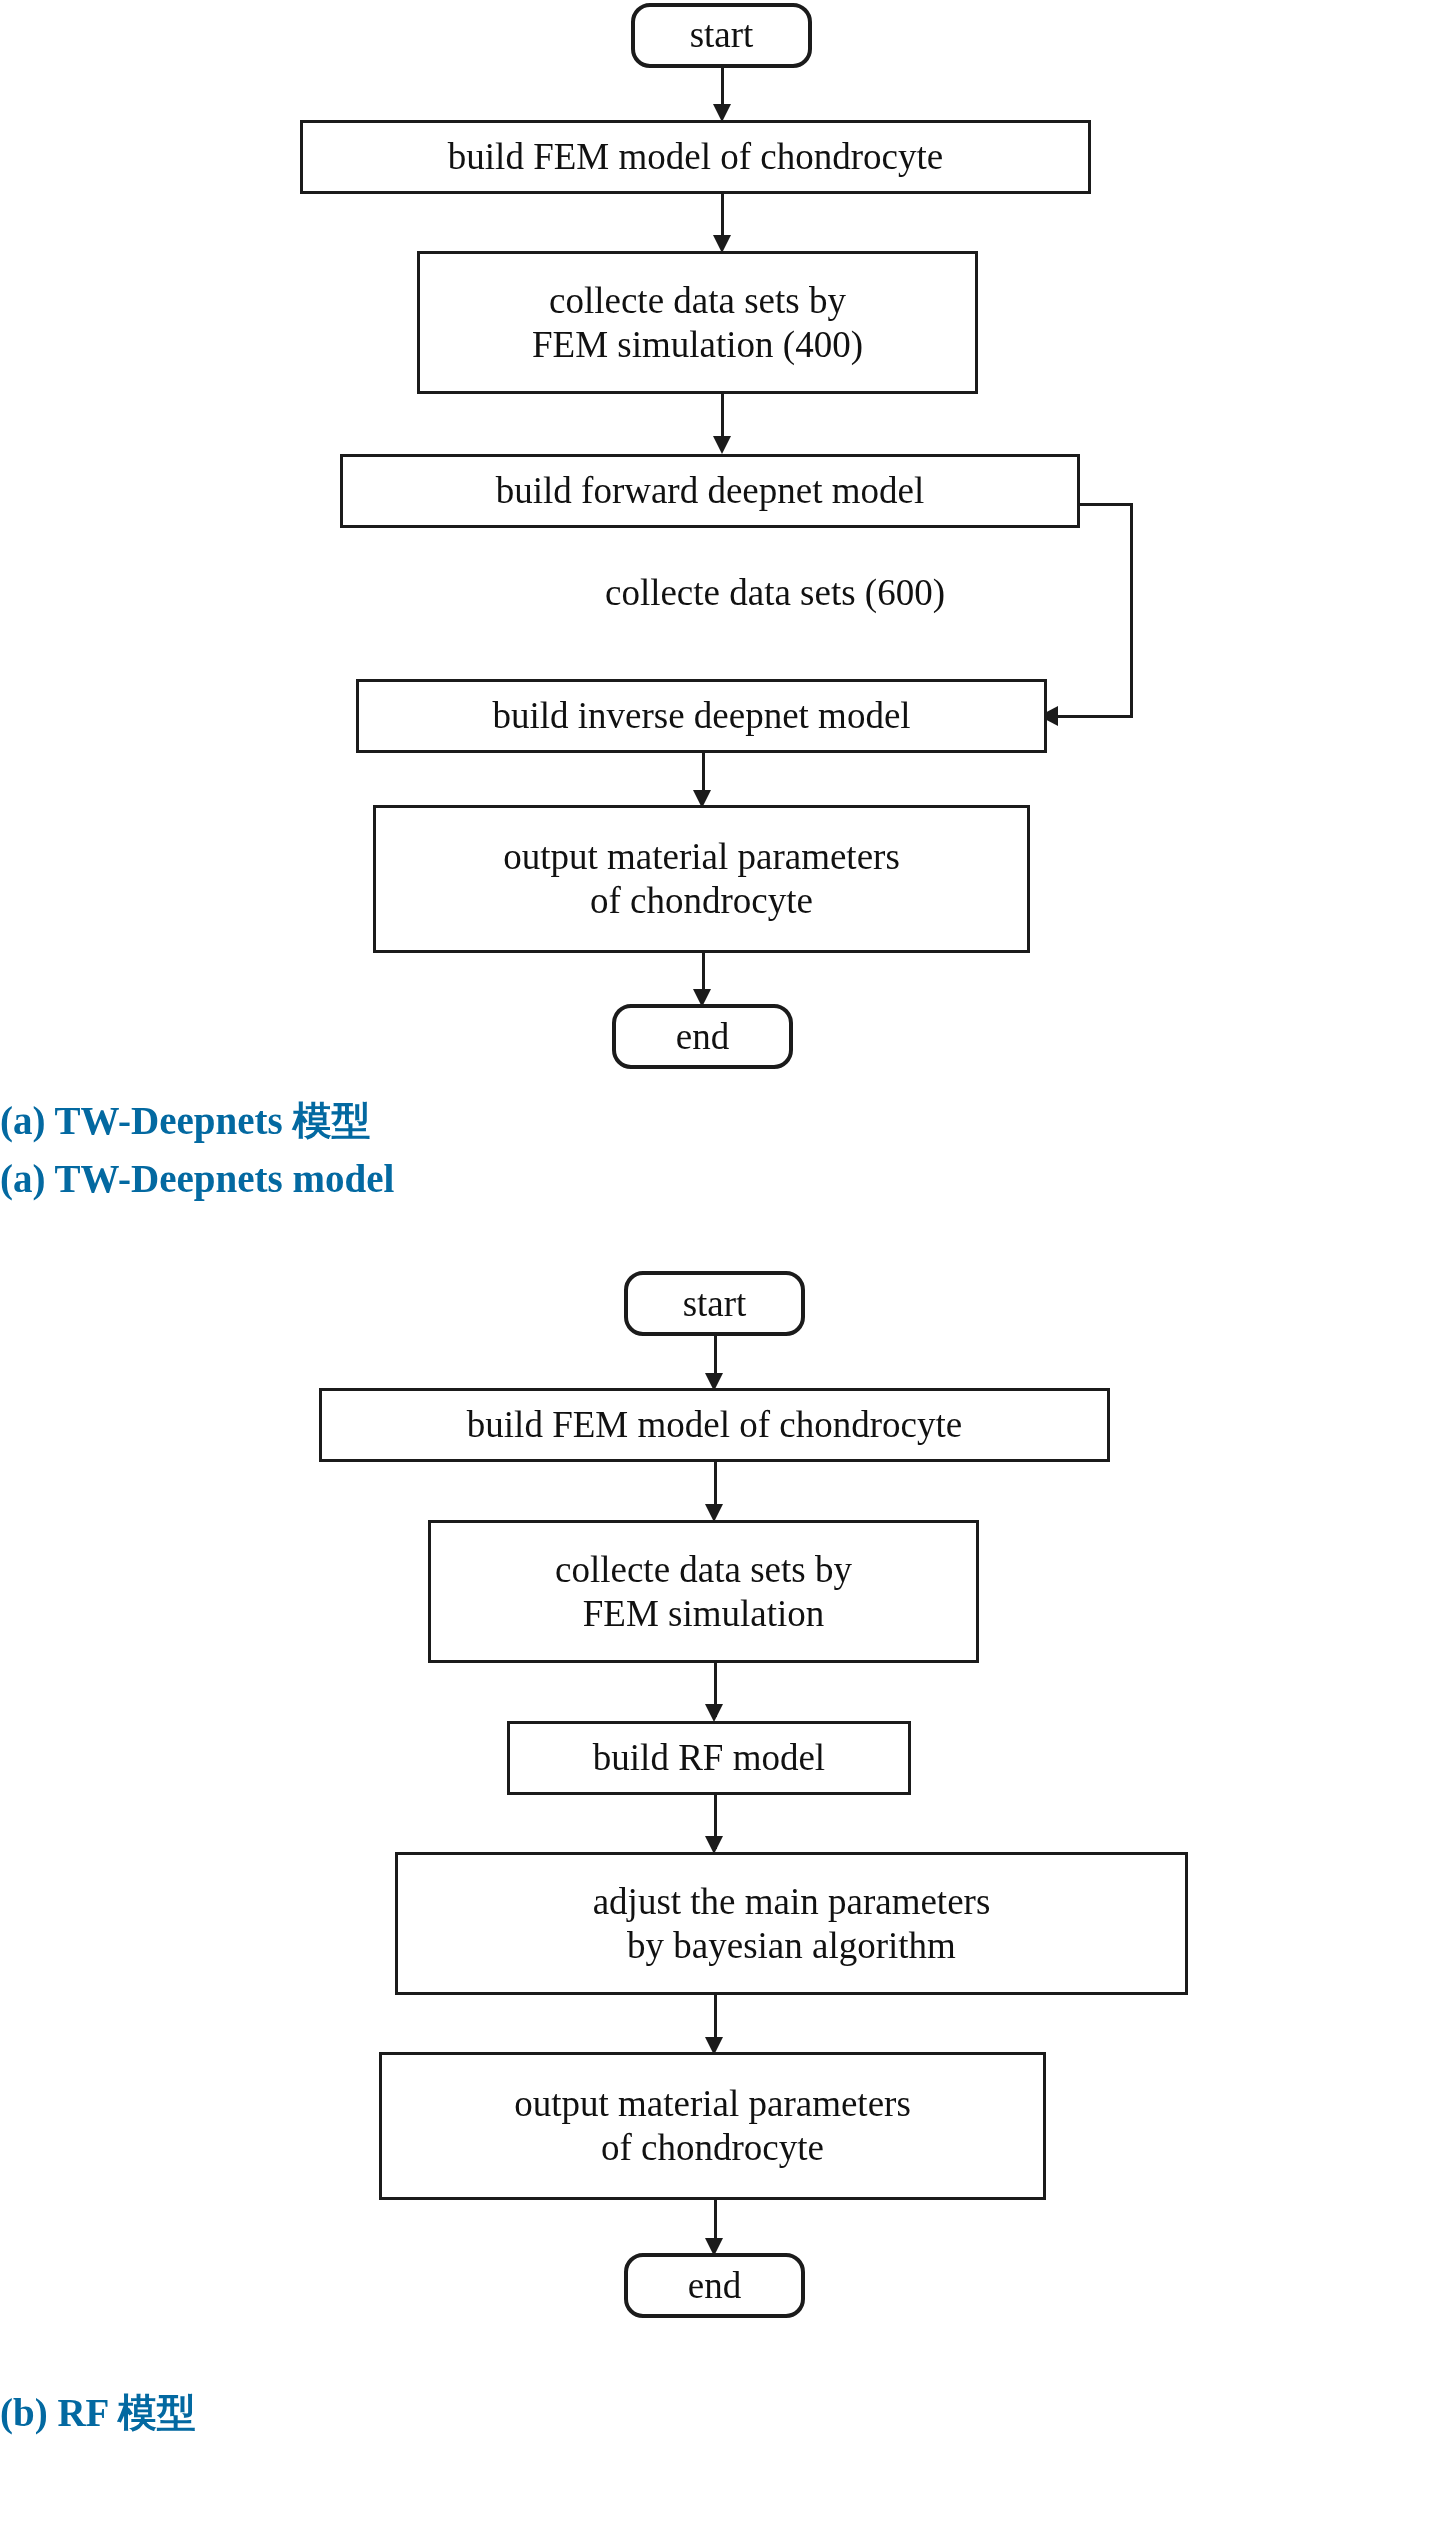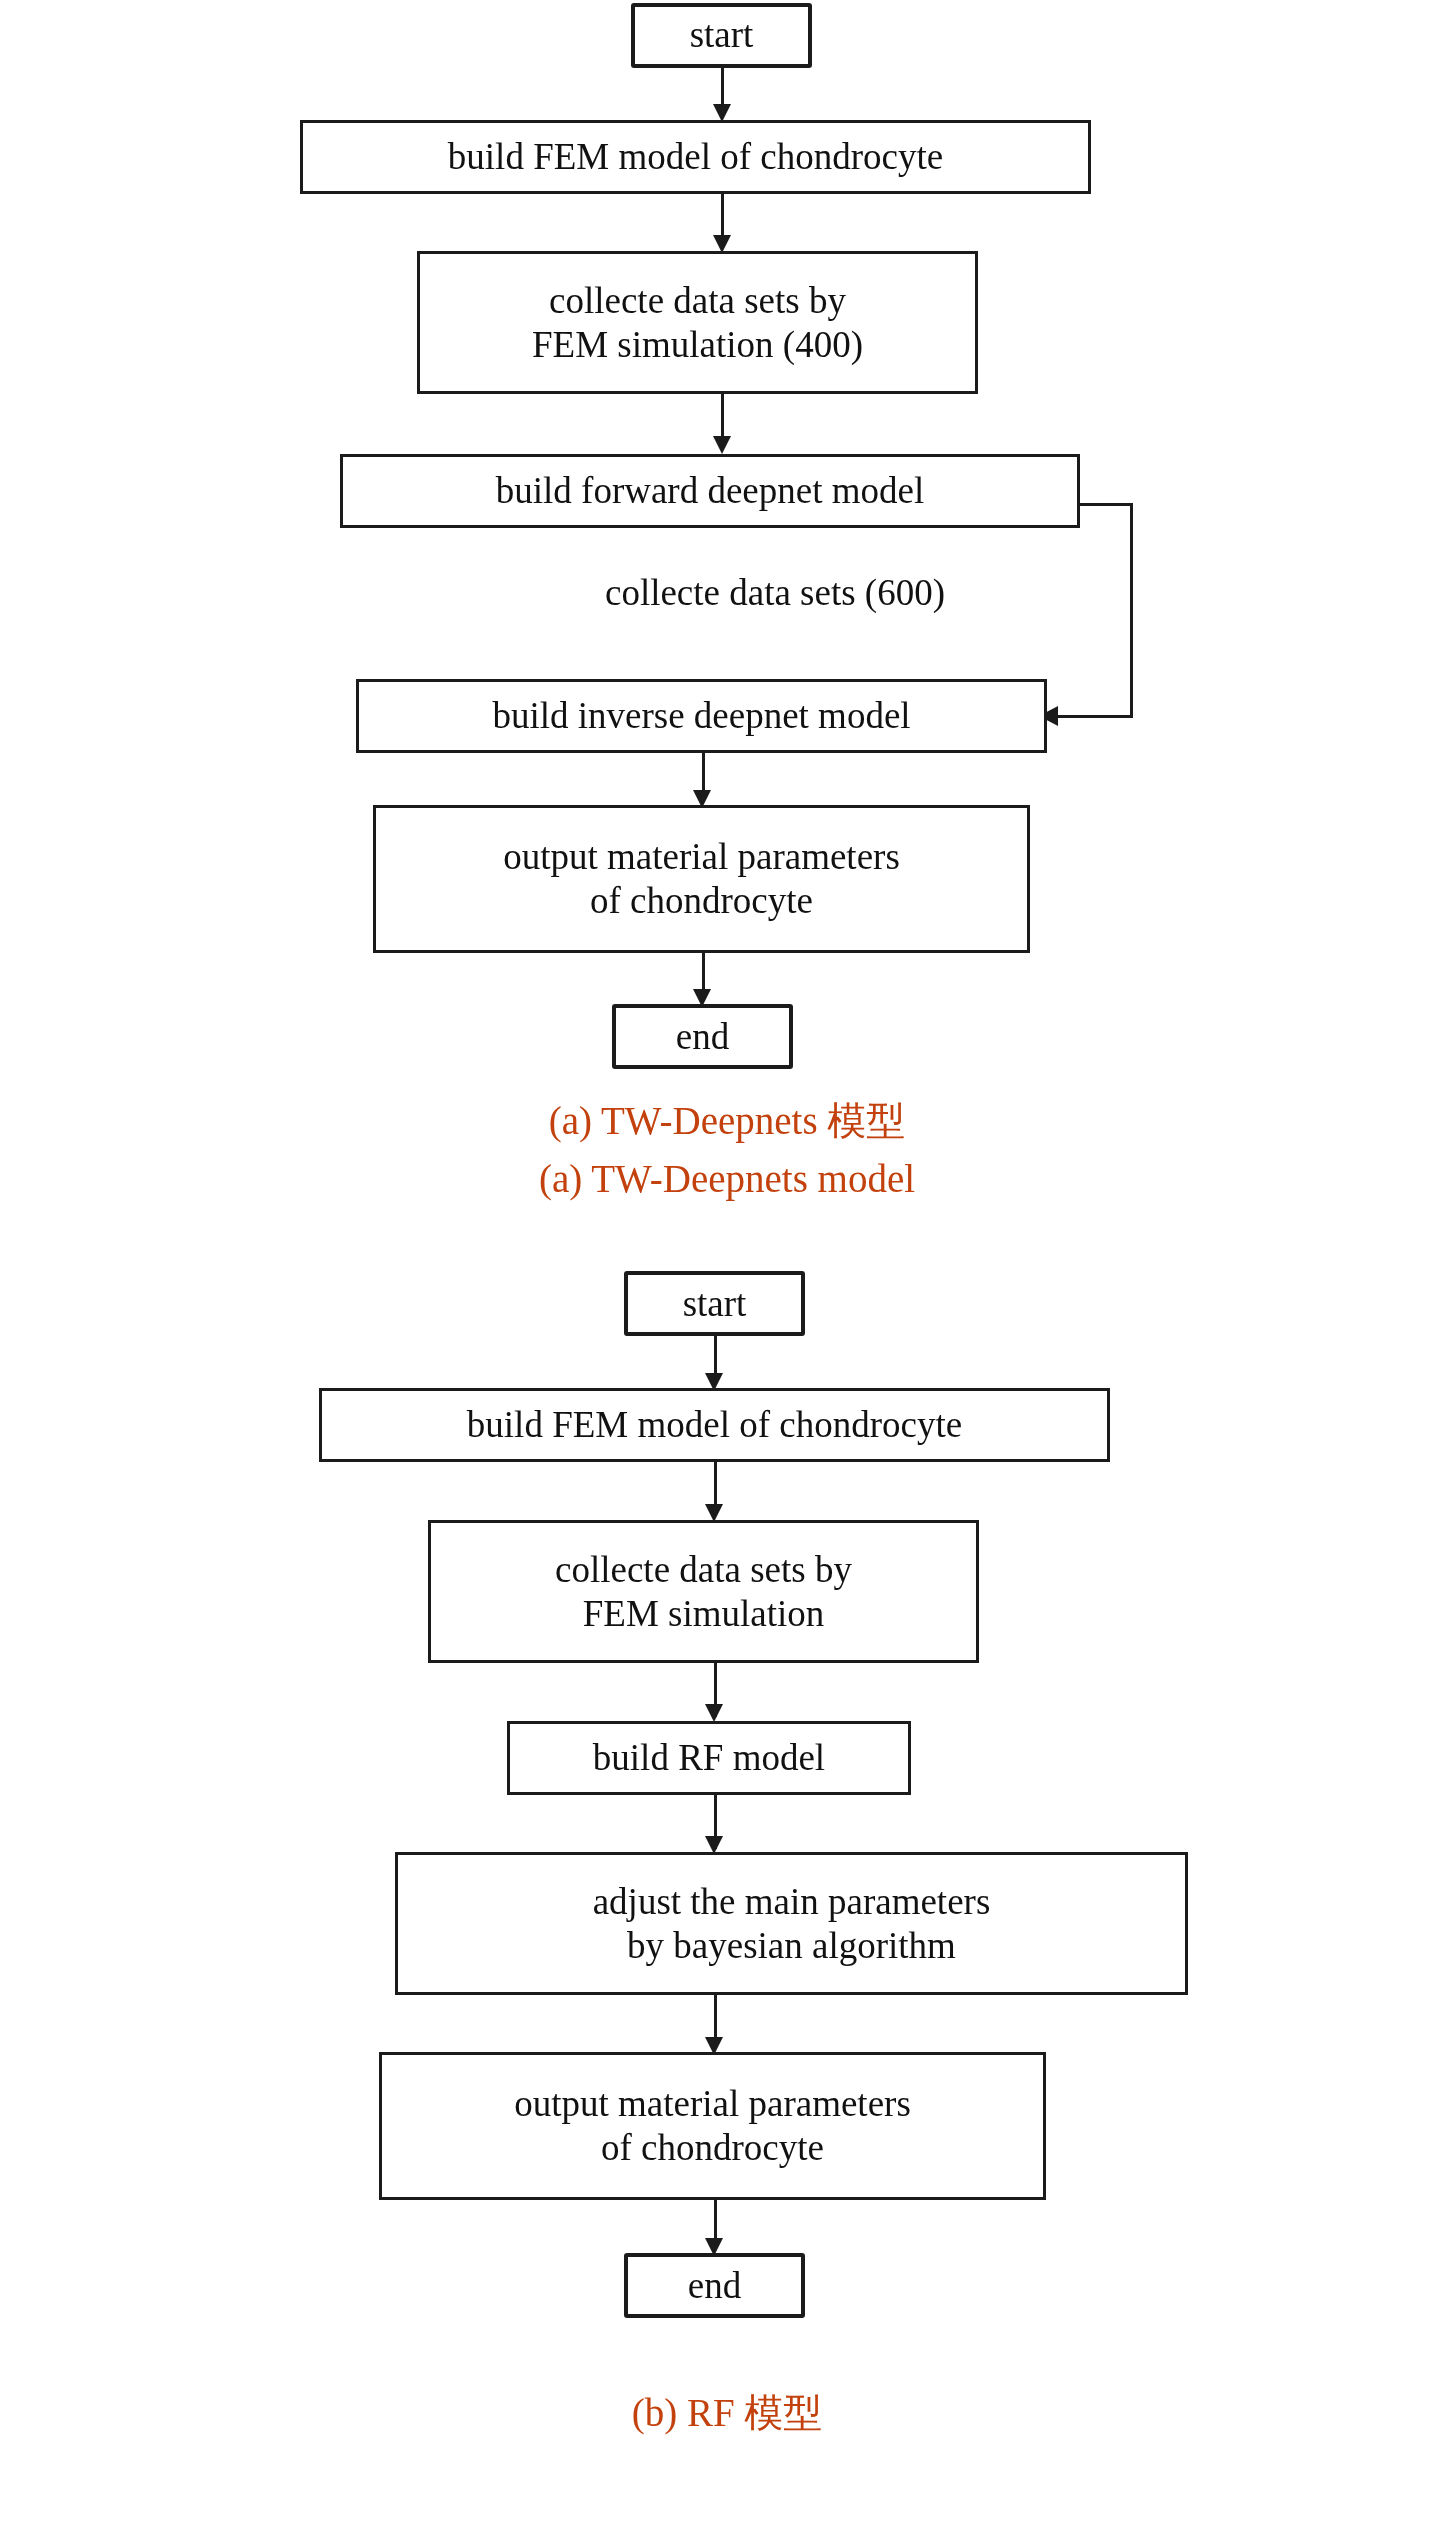--- a/index.html
+++ b/index.html
@@ -27,21 +27,21 @@
     border: 3.7px solid #1b1b1b;
     display: flex;
     align-items: center;
     justify-content: center;
     text-align: center;
     line-height: 1.18;
     white-space: pre-line;
     color: #111111;
   }
   .node.process { border-radius: 0; }
-  .node.terminal { border-radius: 3px; border-width: 4.6px; }
+  .node.terminal { border-radius: 19px; border-width: 4.6px; }
 
   .edge {
     position: absolute;
     background: #1b1b1b;
   }
   .edge.v { width: 2.8px; }
   .edge.h { height: 2.8px; }
 
   .arrowhead-down {
     position: absolute;
@@ -64,23 +64,23 @@
     position: absolute;
     text-align: center;
     color: #111111;
     white-space: nowrap;
   }
 
   .caption {
     position: absolute;
     width: 100%;
     left: 0;
-    text-align: center;
-    color: #c2410c;
+    color: #0369a1;
     white-space: nowrap;
+    font-weight: bold;
   }
 </style>
 </head>
 <body>
 
 <div id="page">
 
   <div class="node terminal" style="left:631px; top:2.8px; width:181px; height:65px; font-size:37px;">start</div>
   <div class="edge v" style="left:721px; top:67px; height:48px;"></div>
   <div class="arrowhead-down" style="left:713px; top:104px;"></div>

